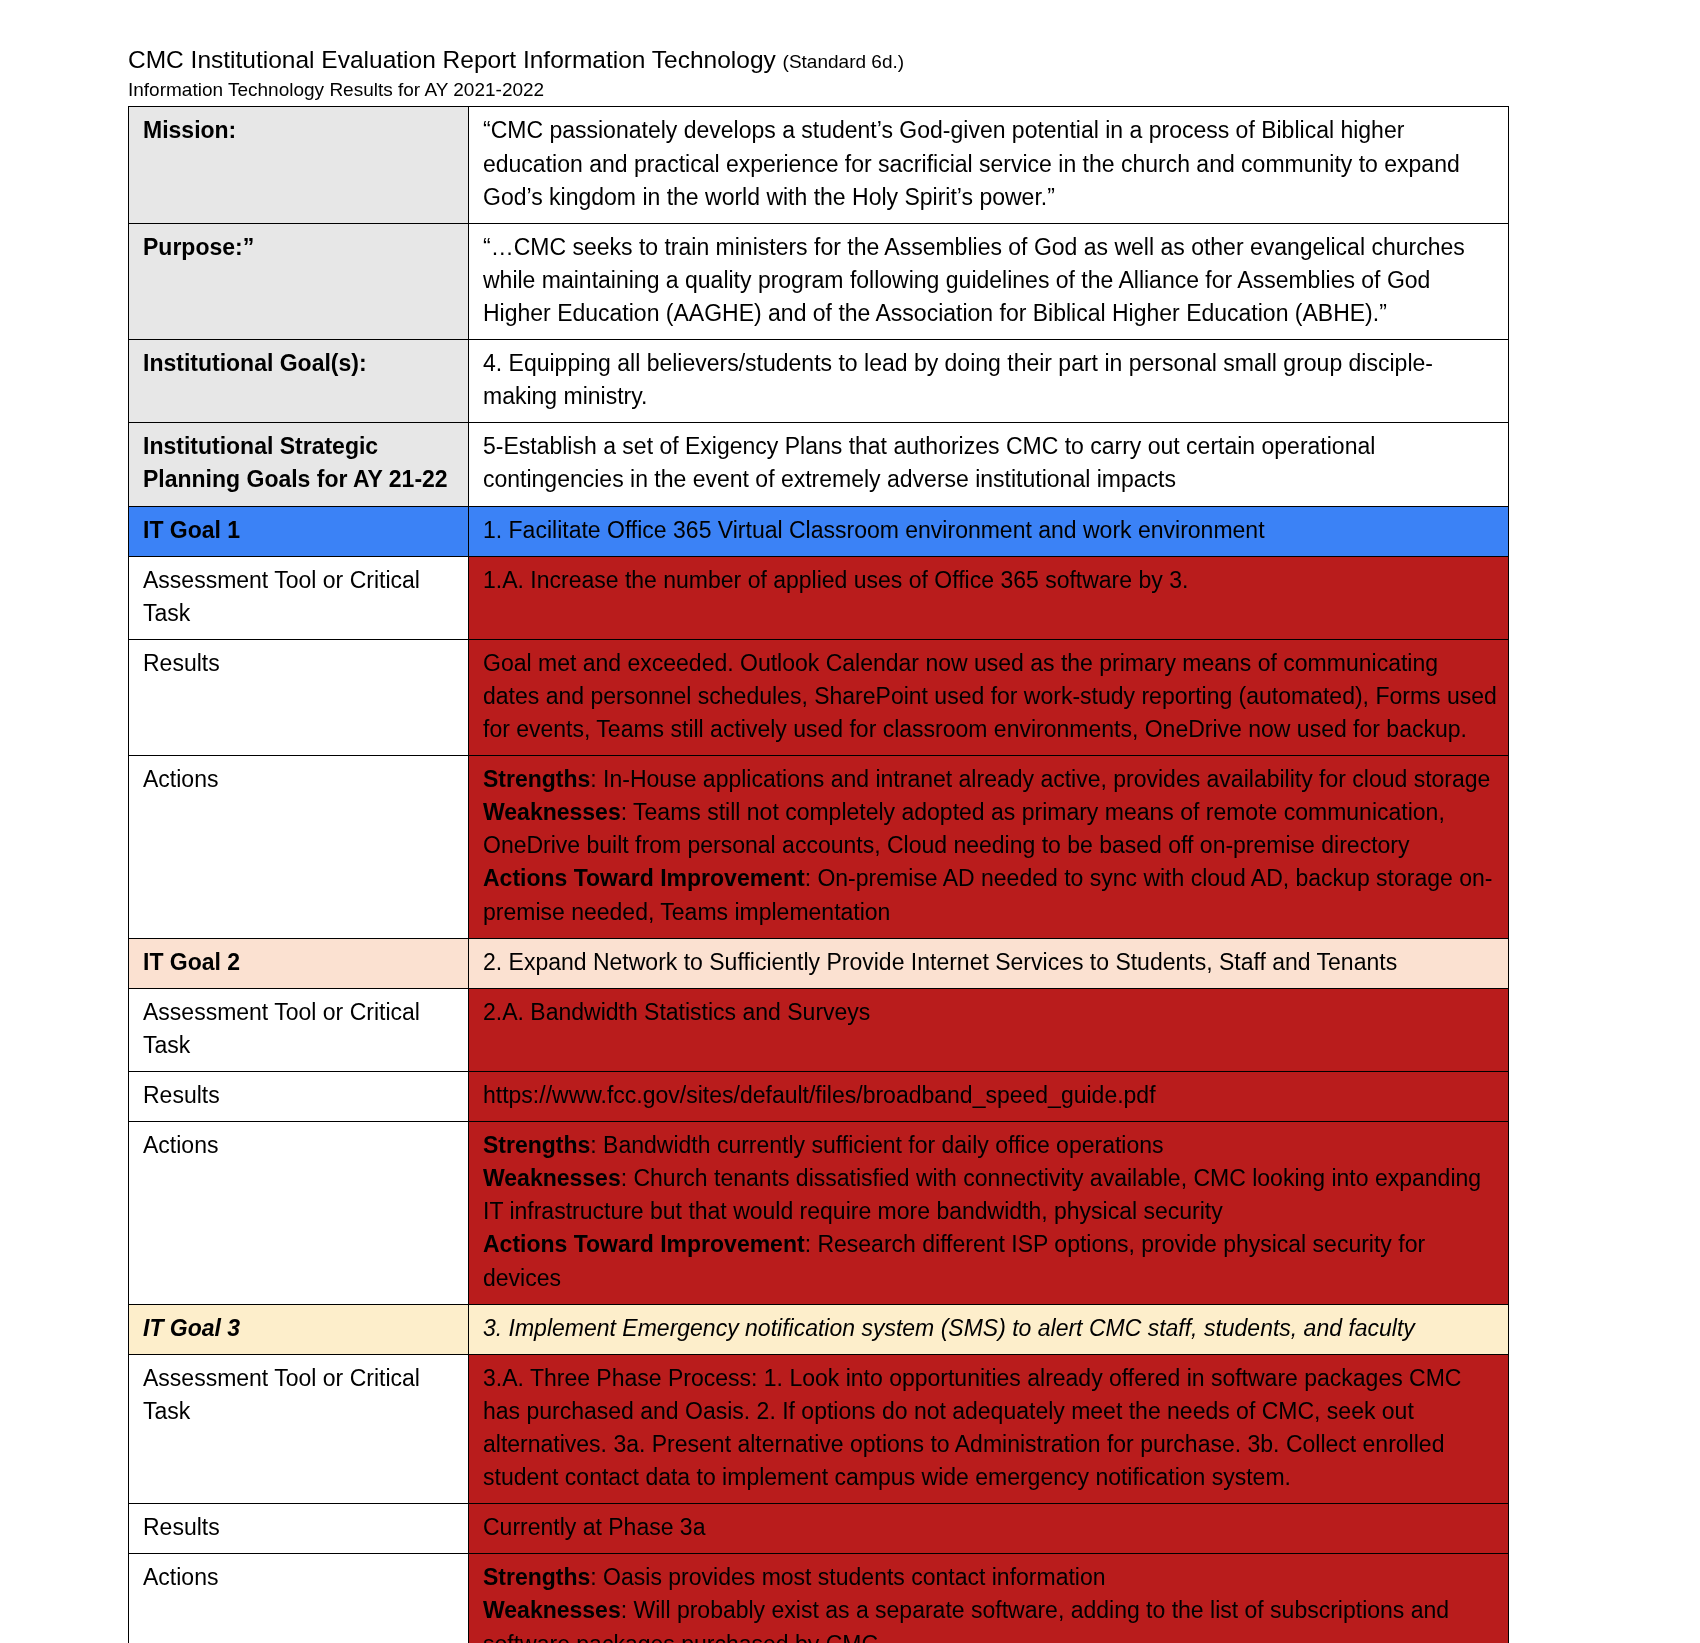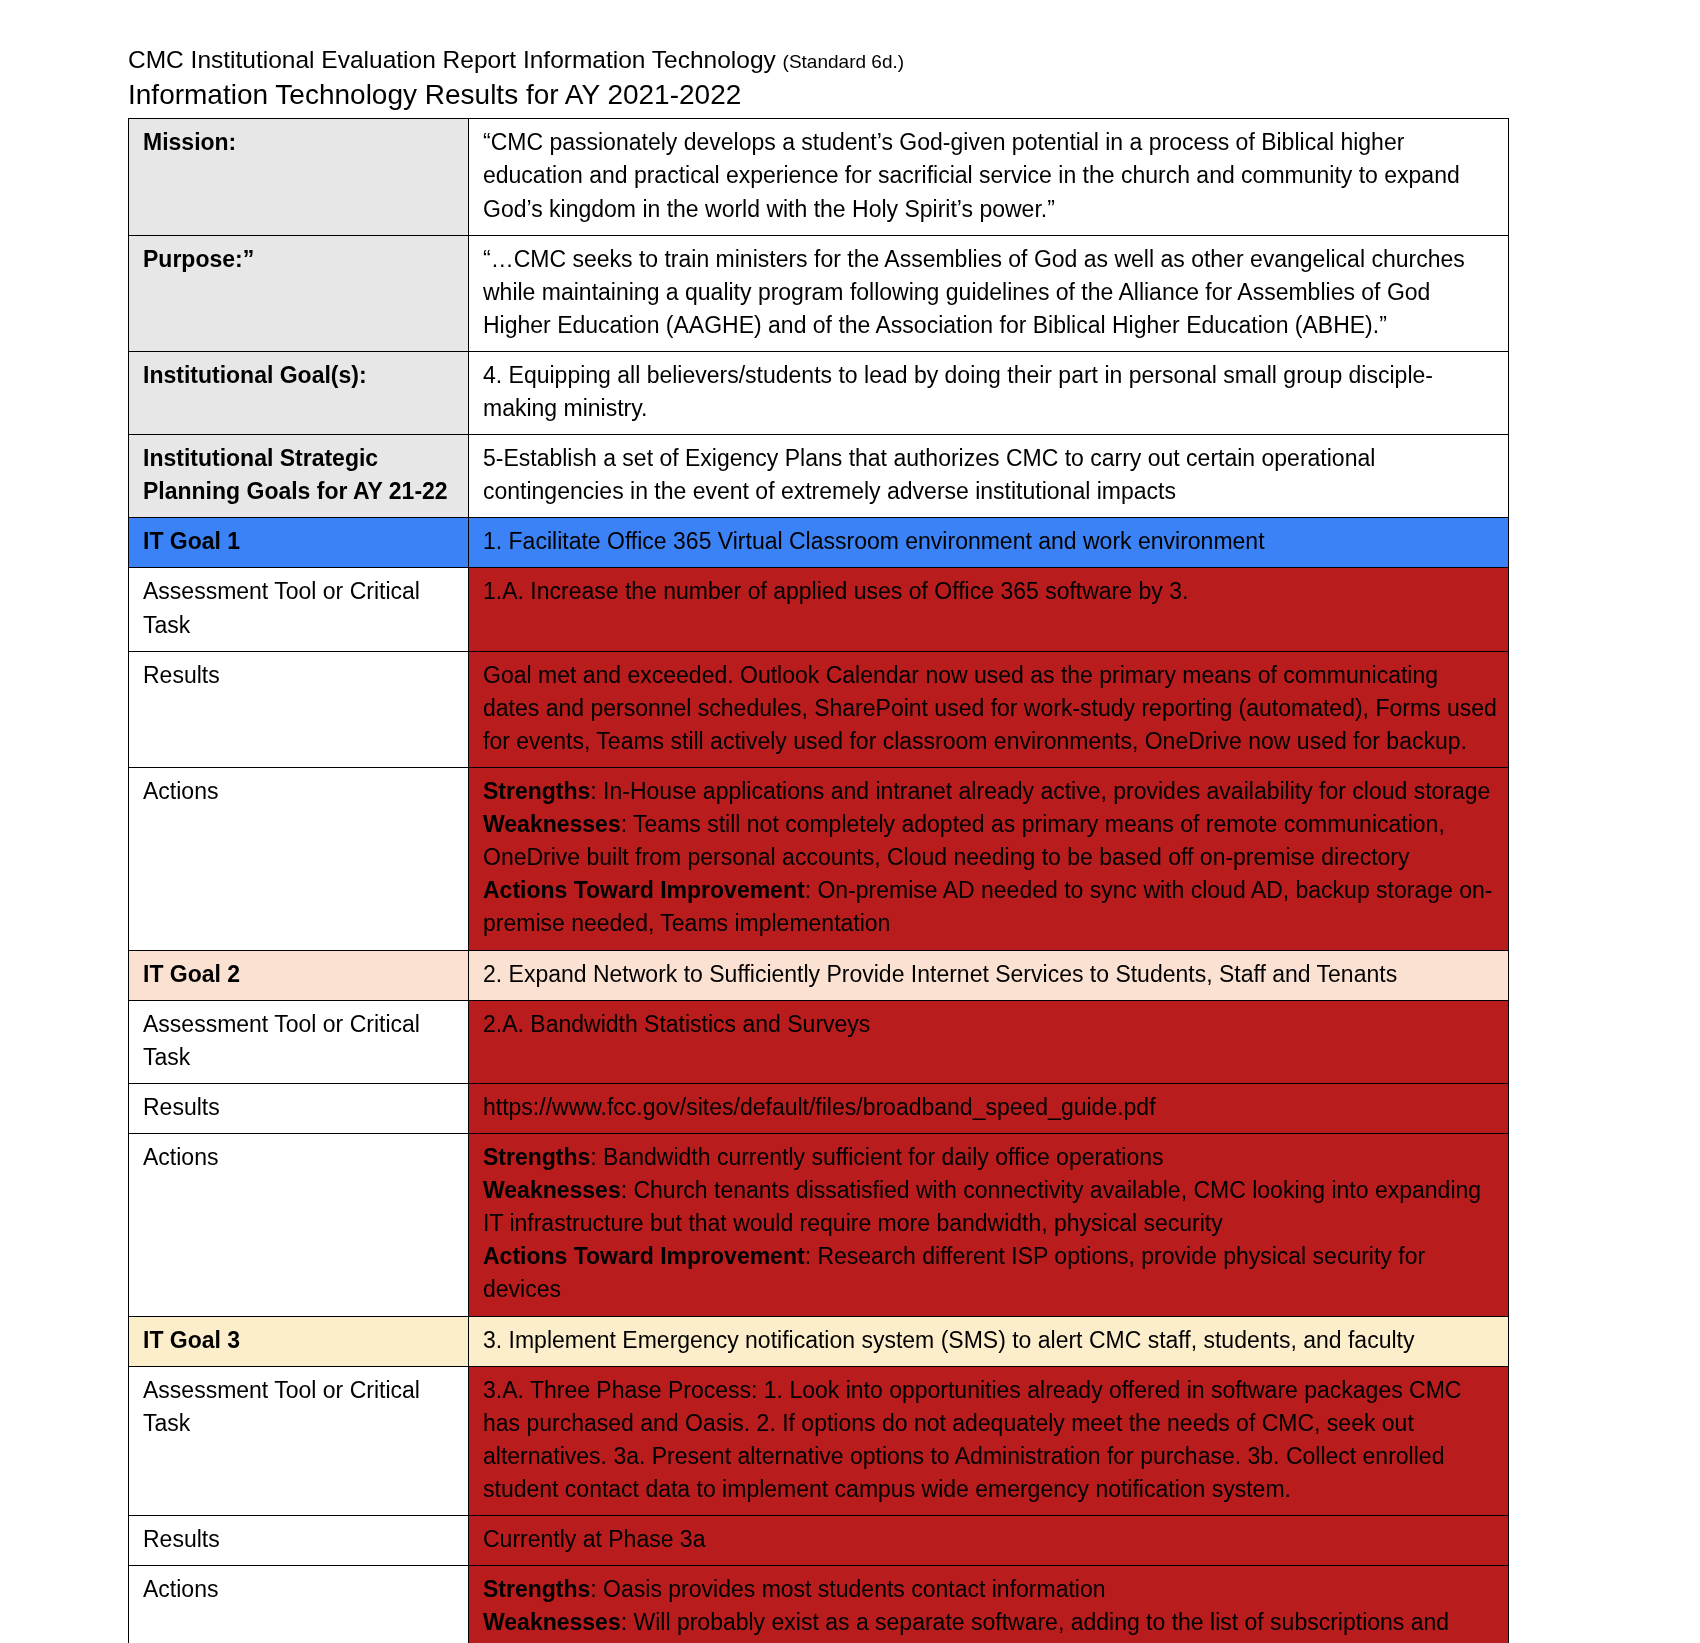--- a/index.html
+++ b/index.html
@@ -24,21 +24,21 @@
   .doc-title {
     font-size: 24.5px;
     line-height: 1.32;
     white-space: nowrap;
     margin: 0 0 1px 0;
   }
   .doc-title .std {
     font-size: 19px;
   }
   .doc-subtitle {
-    font-size: 28px;
+    font-size: 19px;
     line-height: 1.32;
     margin: 0 0 4px 0;
     white-space: nowrap;
   }
   table.report {
     border-collapse: collapse;
     width: 1380px;
     table-layout: fixed;
     font-size: 23px;
   }
@@ -59,21 +59,21 @@
   }
   td.value {
     background: #b91c1c;
   }
   
   .bg-head td.label { background: #e7e7e7; }
   .bg-head td.value { background: #ffffff; }
 
   .bg-goal1 td { background: #3b82f6; }
   .bg-goal2 td { background: #fbe1d1; }
-  .bg-goal3 td { background: #fdeecb; }
+  .bg-goal3 td { background: #fdeecb; font-style: italic; }
 
   .goal-indent { padding-left: 22px; }
 
   .pad-tall { padding-bottom: 44px; }
   .pad-mid  { padding-bottom: 30px; }
 
   .b { font-weight: bold; }
   .line { display: block; }
 </style>
 </head>

